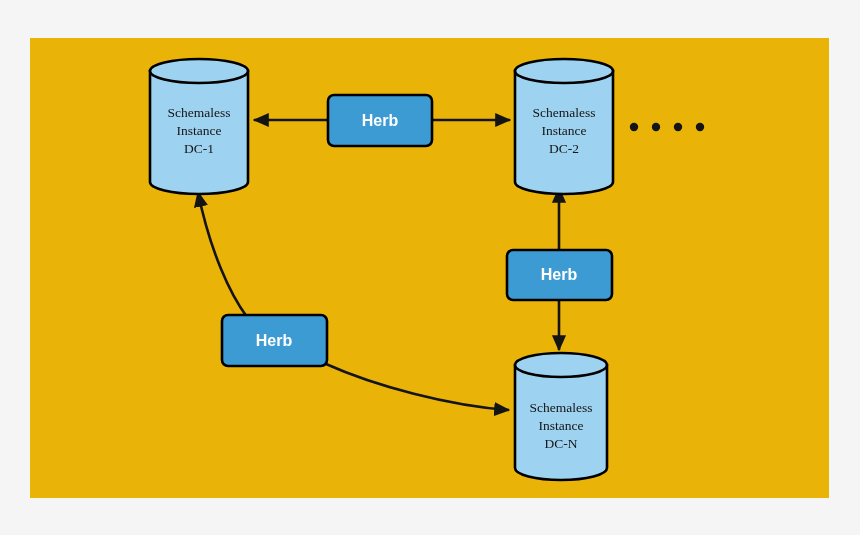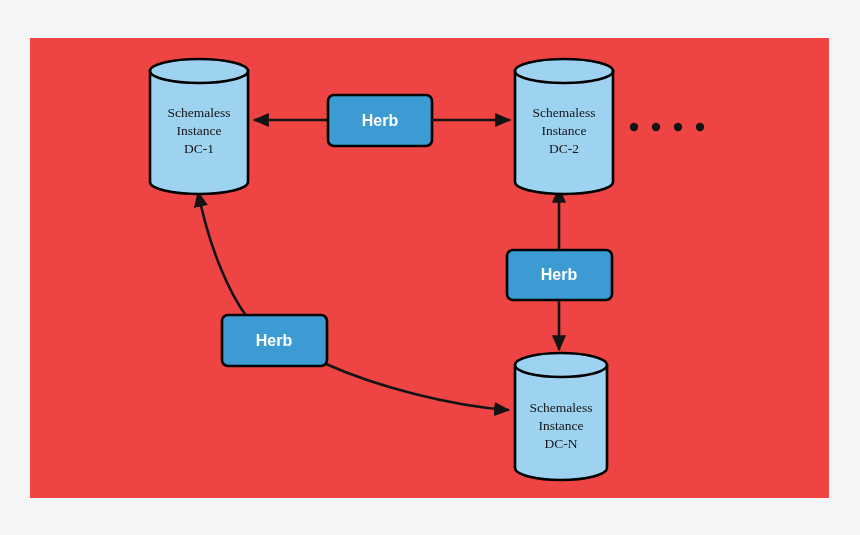--- a/index.html
+++ b/index.html
@@ -17,21 +17,21 @@
     position: relative;
     width: 860px;
     height: 535px;
   }
   #diagram-card {
     position: absolute;
     left: 30px;
     top: 38px;
     width: 799px;
     height: 460px;
-    background: #ef4444;
+    background: #eab308;
   }
   #diagram-svg {
     position: absolute;
     left: 0;
     top: 0;
   }
   .cyl-label {
     font-family: "Liberation Serif", serif;
     font-size: 13.5px;
     fill: #141414;

